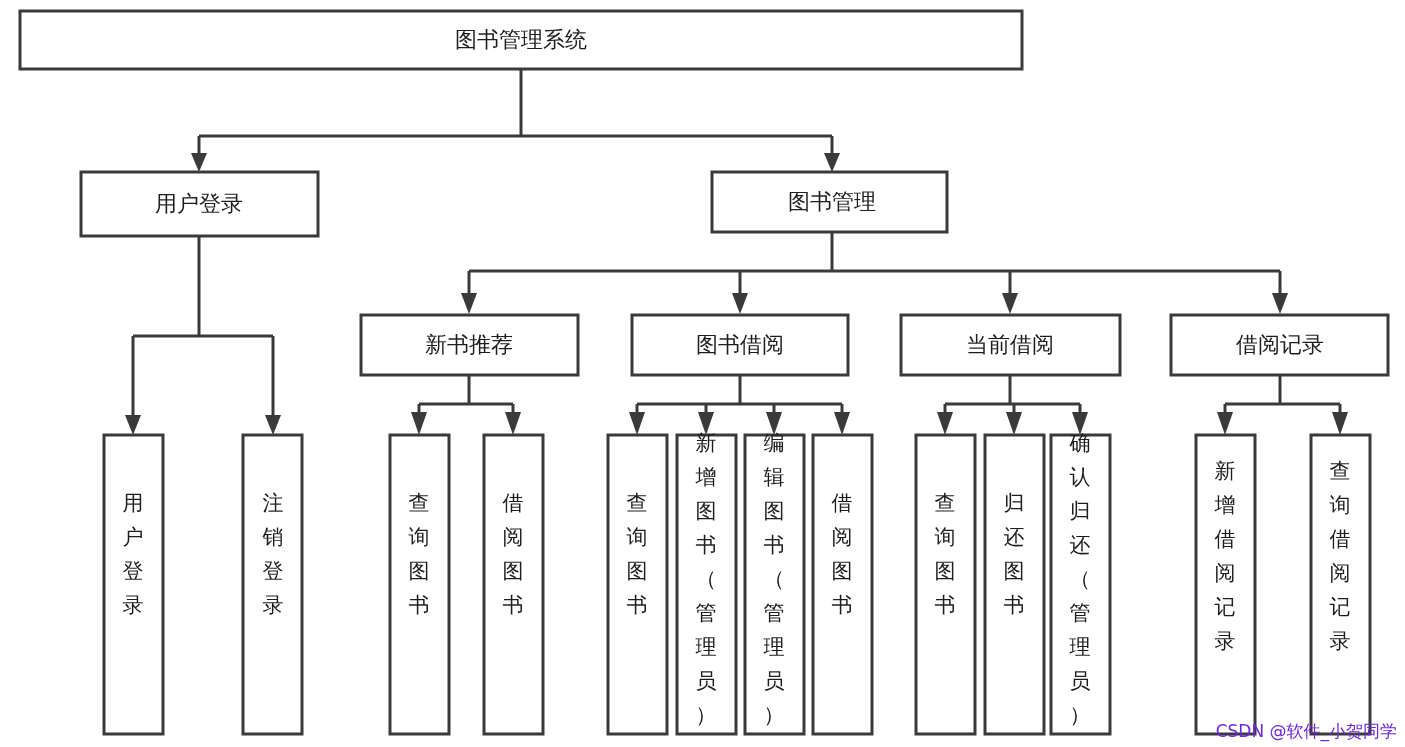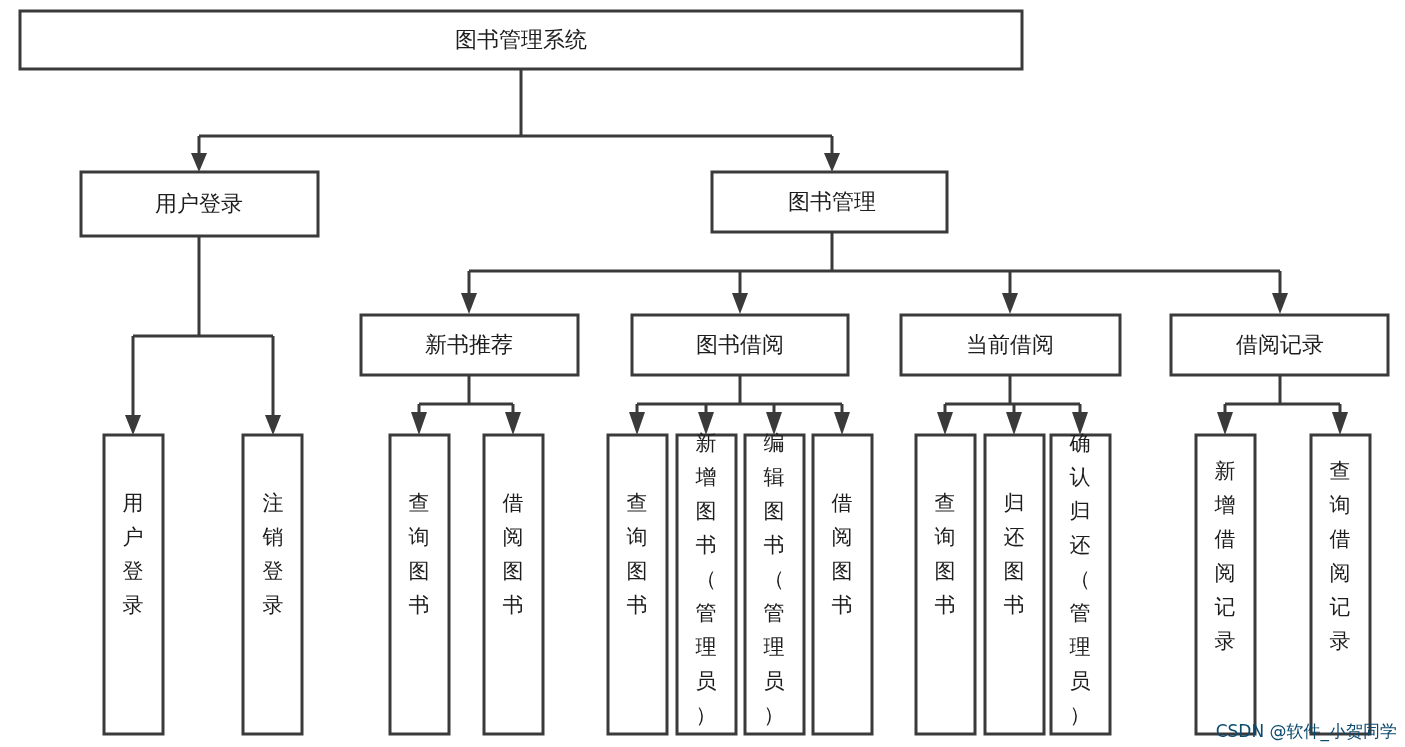--- a/index.html
+++ b/index.html
@@ -6,21 +6,21 @@
   body{width:1405px;height:747px;position:relative;overflow:hidden;
        font-family:"DejaVu Sans","Liberation Sans",sans-serif;}
   #diagram{position:absolute;left:0;top:0;width:1405px;height:747px;}
   .node-box{fill:#ffffff;stroke:#3a3a3a;stroke-width:3;}
   .node-label{fill:#1d1d1d;font-size:22px;font-family:"DejaVu Sans","Liberation Sans",sans-serif;
               text-anchor:middle;dominant-baseline:middle;}
   .leaf-label{fill:#1d1d1d;font-size:21px;font-family:"DejaVu Sans","Liberation Sans",sans-serif;
               text-anchor:middle;}
   .conn{stroke:#3a3a3a;stroke-width:3;fill:none;}
   .arrow-head{fill:#3a3a3a;stroke:none;}
-  .watermark{position:absolute;right:8px;bottom:4px;font-size:17px;color:#0c4a6e;
+  .watermark{position:absolute;right:8px;bottom:4px;font-size:17px;color:#6d28d9;
              font-family:"DejaVu Sans","Liberation Sans",sans-serif;white-space:nowrap;}
 </style>
 </head>
 <body>
 
 <svg id="diagram" viewBox="0 0 1405 747">
 
   <g>
 
     <path class="conn" d="M521,69 L521,136"></path>

